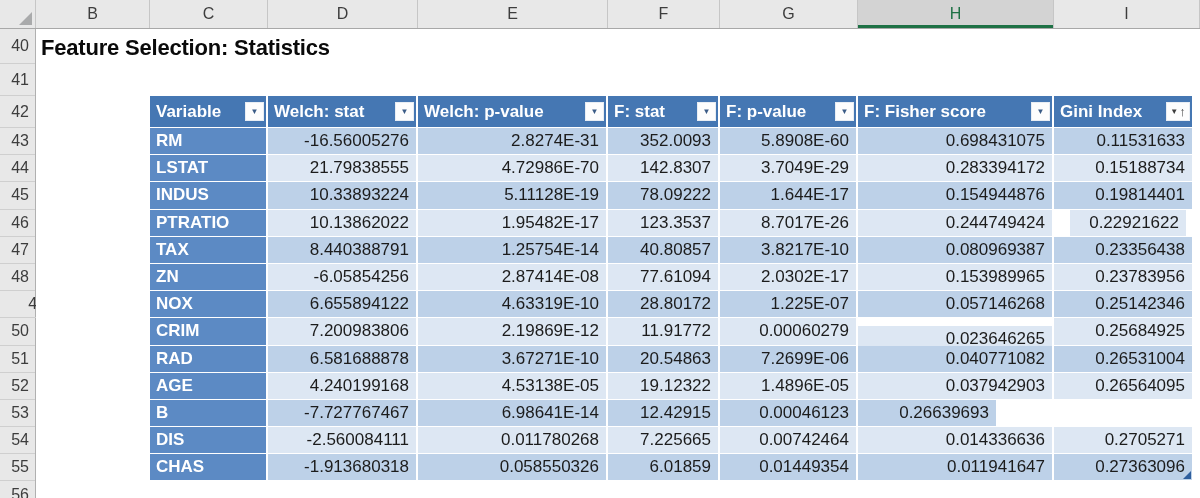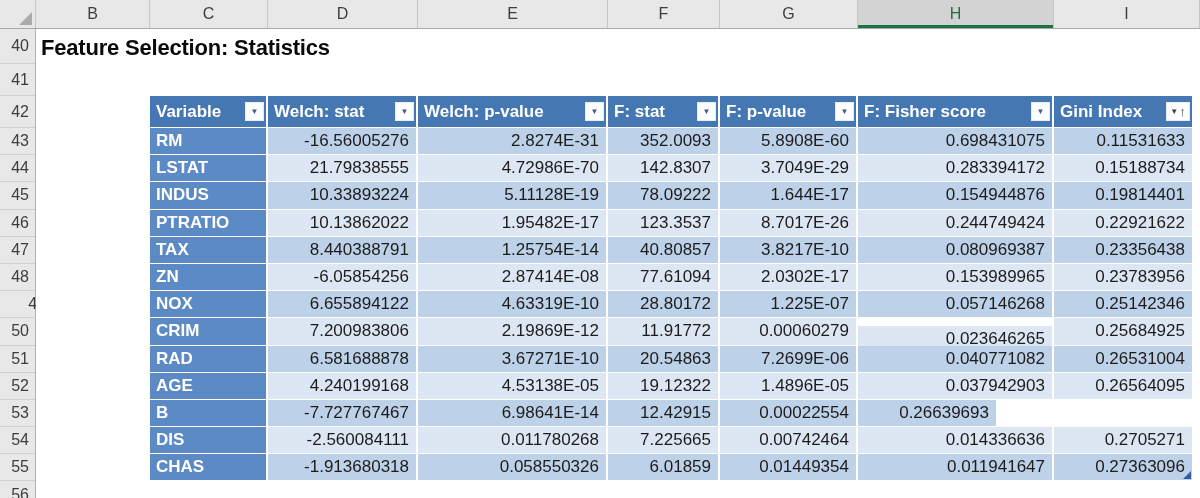--- a/index.html
+++ b/index.html
@@ -201,21 +201,21 @@
             <div class="td num-cell" style="width: 196px;">0.154944876</div>
             <div class="td num-cell" style="width: 138px;">0.19814401</div>
           </div>
           <div class="tr light">
             <div class="td var-cell" style="width: 118px;">PTRATIO</div>
             <div class="td num-cell" style="width: 150px;">10.13862022</div>
             <div class="td num-cell" style="width: 190px;">1.95482E-17</div>
             <div class="td num-cell" style="width: 112px;">123.3537</div>
             <div class="td num-cell" style="width: 138px;">8.7017E-26</div>
             <div class="td num-cell" style="width: 196px;">0.244749424</div>
-            <div class="td num-cell" style="width: 138px;">0.22921622</div>
+            <div class="td num-cell" style="width: 116px; margin-left: 16px;">0.22921622</div>
           </div>
           <div class="tr dark">
             <div class="td var-cell" style="width: 118px;">TAX</div>
             <div class="td num-cell" style="width: 150px;">8.440388791</div>
             <div class="td num-cell" style="width: 190px;">1.25754E-14</div>
             <div class="td num-cell" style="width: 112px;">40.80857</div>
             <div class="td num-cell" style="width: 138px;">3.8217E-10</div>
             <div class="td num-cell" style="width: 196px;">0.080969387</div>
             <div class="td num-cell" style="width: 138px;">0.23356438</div>
           </div>
@@ -262,21 +262,21 @@
             <div class="td num-cell" style="width: 112px;">19.12322</div>
             <div class="td num-cell" style="width: 138px;">1.4896E-05</div>
             <div class="td num-cell" style="width: 196px;">0.037942903</div>
             <div class="td num-cell" style="width: 138px;">0.26564095</div>
           </div>
           <div class="tr dark">
             <div class="td var-cell" style="width: 118px;">B</div>
             <div class="td num-cell" style="width: 150px;">-7.727767467</div>
             <div class="td num-cell" style="width: 190px;">6.98641E-14</div>
             <div class="td num-cell" style="width: 112px;">12.42915</div>
-            <div class="td num-cell" style="width: 138px;">0.00022554</div>
+            <div class="td num-cell" style="width: 138px;">0.00046123</div>
             <div class="td num-cell" style="width: 138px;">0.26639693</div>
           </div>
           <div class="tr light">
             <div class="td var-cell" style="width: 118px;">DIS</div>
             <div class="td num-cell" style="width: 150px;">-2.560084111</div>
             <div class="td num-cell" style="width: 190px;">0.011780268</div>
             <div class="td num-cell" style="width: 112px;">7.225665</div>
             <div class="td num-cell" style="width: 138px;">0.00742464</div>
             <div class="td num-cell" style="width: 196px;">0.014336636</div>
             <div class="td num-cell" style="width: 138px;">0.2705271</div>

